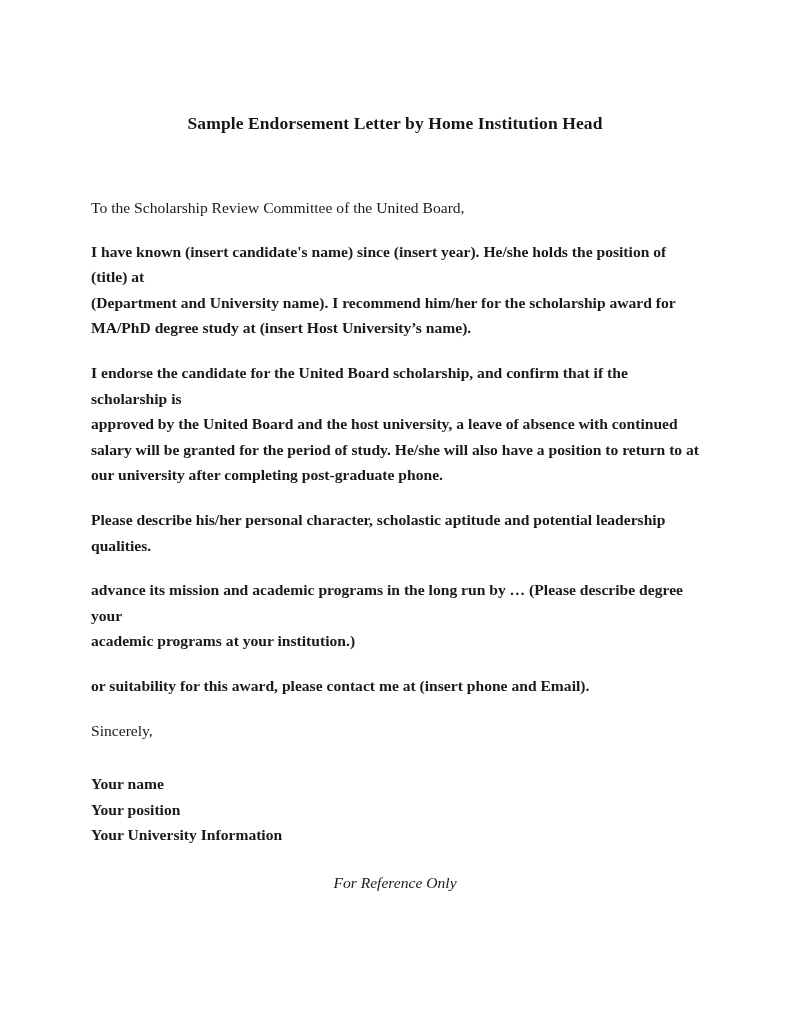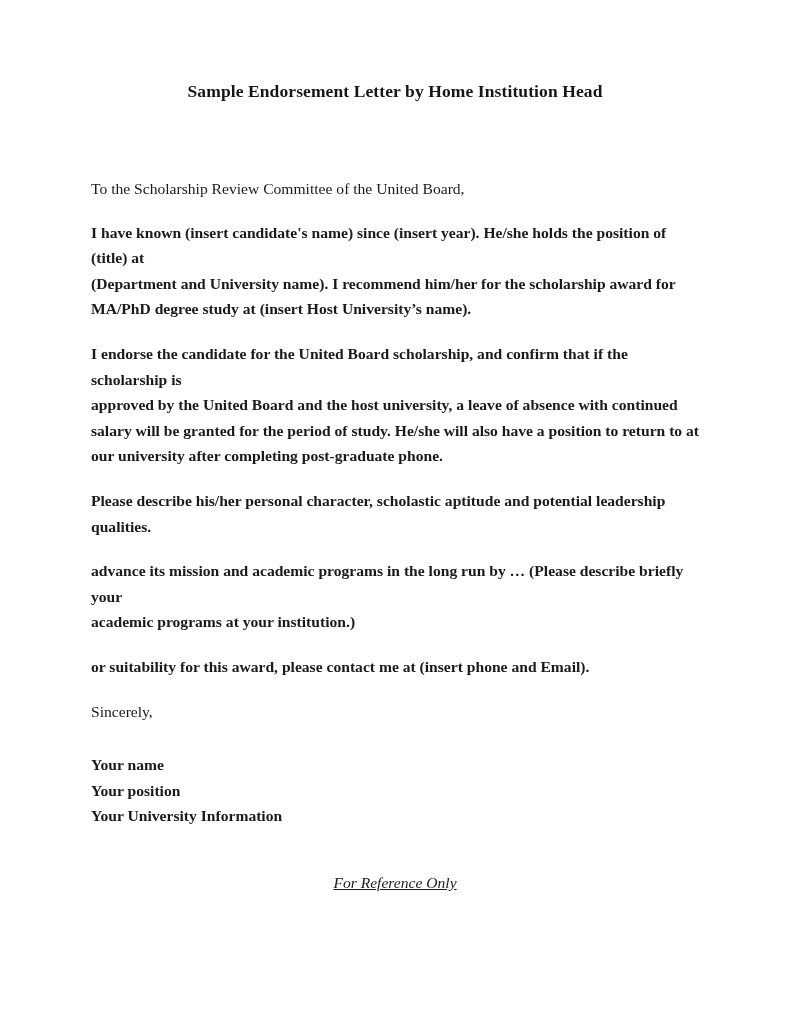--- a/index.html
+++ b/index.html
@@ -18,33 +18,33 @@
     width: 790px;
     height: 1022px;
     margin: 0 auto;
     background: #ffffff;
     overflow: hidden;
     box-sizing: border-box;
   }
   .doc-title {
     position: absolute;
     left: 0;
-    top: 80px;
+    top: 112px;
     width: 790px;
     text-align: center;
     font-size: 17.5px;
     font-weight: bold;
     letter-spacing: 0.1px;
     line-height: 22px;
     color: #161616;
   }
   .letter-body {
     position: absolute;
     left: 91px;
-    top: 176px;
+    top: 195px;
     width: 610px;
   }
   .para {
     font-size: 15.6px;
     line-height: 25.6px;
     color: #1a1a1a;
     margin: 0 0 19px 0;
     white-space: normal;
   }
   .para .ln {
@@ -66,21 +66,20 @@
   .footer-note {
     position: absolute;
     left: 0;
     top: 872px;
     width: 790px;
     text-align: center;
     font-size: 15.6px;
     font-style: italic;
     color: #1a1a1a;
     line-height: 22px;
-    text-decoration: underline;
   }
 </style>
 </head>
 <body>
 
 <div class="page">
 
   <div class="doc-title">Sample Endorsement Letter by Home Institution Head</div>
 
   <div class="letter-body">
@@ -98,21 +97,21 @@
       <span class="ln">approved by the United Board and the host university, a leave of absence with continued</span>
       <span class="ln">salary will be granted for the period of study. He/she will also have a position to return to at</span>
       <span class="ln">our university after completing post-graduate phone.</span>
     </p>
 
     <p class="para">
       <span class="ln">Please describe his/her personal character, scholastic aptitude and potential leadership qualities.</span>
     </p>
 
     <p class="para">
-      <span class="ln">advance its mission and academic programs in the long run by … (Please describe briefly your</span>
+      <span class="ln">advance its mission and academic programs in the long run by … (Please describe degree your</span>
       <span class="ln">academic programs at your institution.)</span>
     </p>
 
     <p class="para">
       <span class="ln">or suitability for this award, please contact me at (insert phone and Email).</span>
     </p>
 
     <p class="para closing">Sincerely,</p>
 
     <p class="para sign-block">

